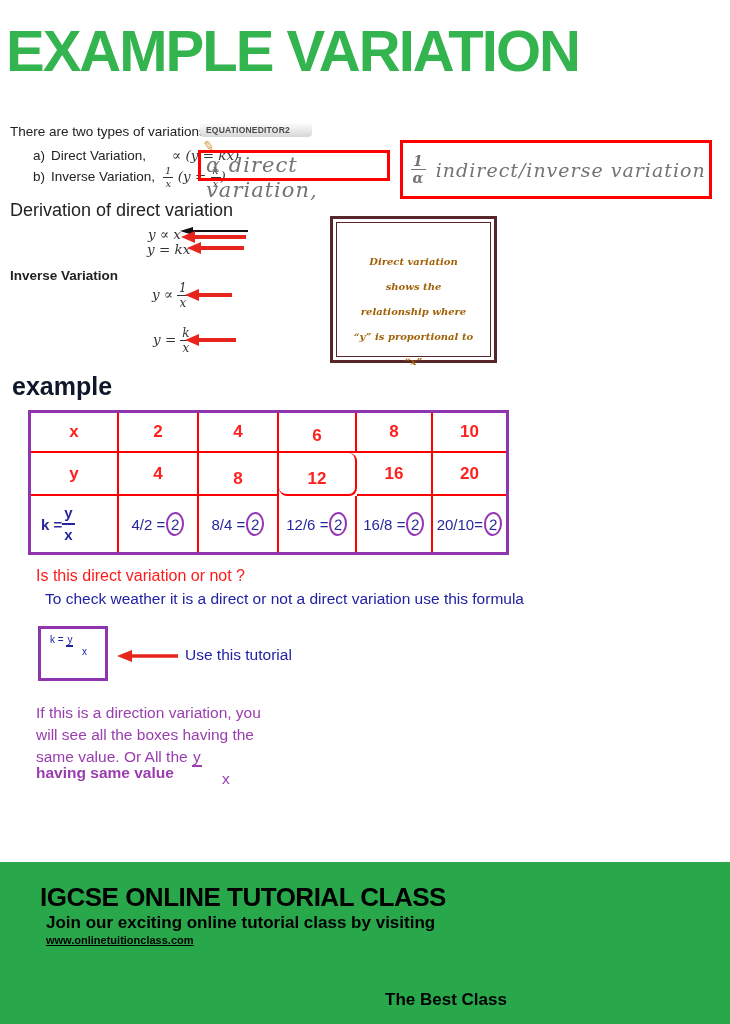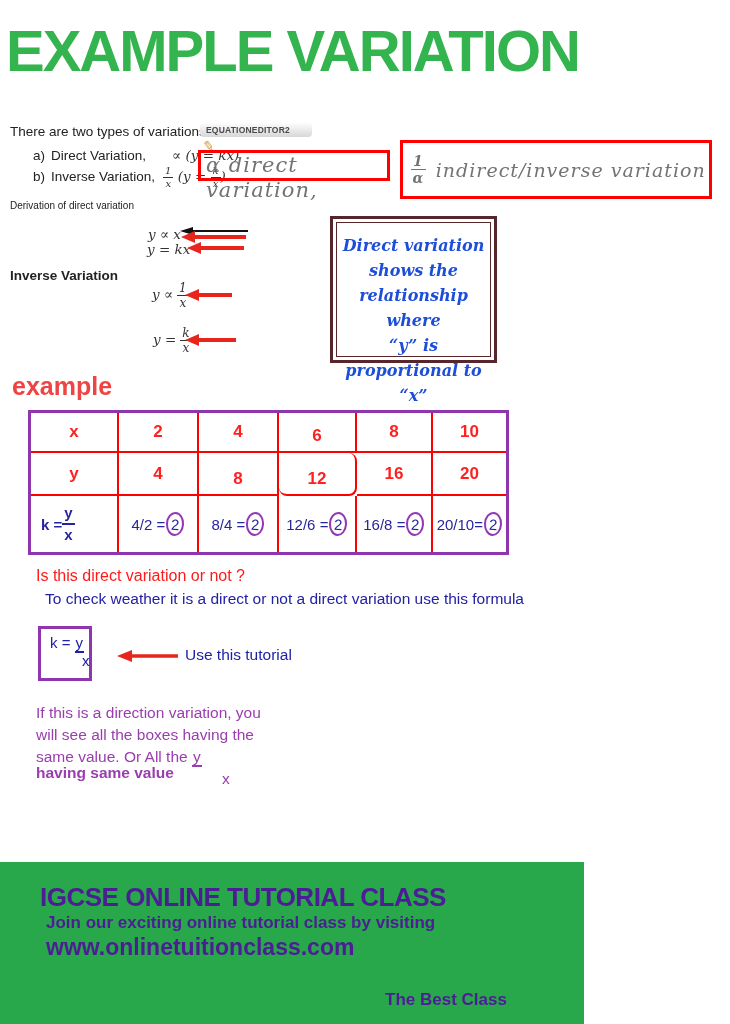--- a/index.html
+++ b/index.html
@@ -47,44 +47,44 @@
     left:198px; top:150px; width:192px; height:31px;
     font-size:21px; line-height:25px; padding-left:5px; letter-spacing:1px;
   }
   .redbox-right {
     left:400px; top:140px; width:312px; height:59px;
     font-size:19px; display:flex; align-items:center; letter-spacing:1px;
   }
   .redbox-right .frac { font-size:14px; margin:0 10px 0 8px; font-weight:bold; }
 
   
-  .deriv-heading { left:10px; top:200px; font-size:10px; color:#222; }
+  .deriv-heading { left:10px; top:200px; font-size:18px; color:#222; }
   .eq { font-family:"DejaVu Serif", serif; font-style:italic; font-size:13.5px; color:#333; }
   .eq1 { left:148px; top:226px; }
   .eq2 { left:147px; top:241px; }
   .inv-heading { left:10px; top:268px; font-size:13.5px; font-weight:bold; color:#222; }
   .eq3 { left:152px; top:282px; }
   .eq4 { left:153px; top:327px; }
   .eq .frac { font-size:12px; margin-left:4px; }
   svg.arr { position:absolute; overflow:visible; }
 
   
   .quote-outer {
     left:330px; top:216px; width:167px; height:147px;
     border:3px solid #56262a; padding:3px; background:#fff;
   }
   .quote-inner {
     width:100%; height:100%; border:1px solid #56262a;
     font-family:"DejaVu Serif", serif; font-style:italic; font-weight:600;
-    font-size:16px; color:#1d4ed8; text-align:center; padding-top:10px;
+    font-size:10px; color:#a16207; text-align:center; padding-top:26px;
   }
   .quote-inner div { line-height:25px; }
 
   
-  .example-heading { left:12px; top:372px; font-size:25px; font-weight:bold; color:#ef4444; }
+  .example-heading { left:12px; top:372px; font-size:25px; font-weight:bold; color:#0f172a; }
 
   
   .vtable {
     left:28px; top:410px; width:481px;
     border:3px solid #8f35ad;
     display:grid; grid-template-columns:88px 80px 80px 78px 76px 1fr;
     background:#fff;
   }
   .vtable > div {
     border-right:2px solid #ff0000; border-bottom:2px solid #ff0000;
@@ -103,44 +103,44 @@
   .circ {
     display:inline-block; min-width:11px; height:24px; line-height:22px;
     border:2px solid #9437b5; border-radius:50%; padding:0 3px; margin-left:1px;
     text-align:center; transform:rotate(3deg);
   }
 
   
   .question { left:36px; top:567px; font-size:16px; color:#ff1a1a; }
   .instruction { left:45px; top:590px; font-size:15.5px; color:#2121a6; }
   .formula-box {
-    left:38px; top:626px; width:54px; height:55px;
-    border:3px solid #8f35ad; color:#2121a6; font-size:15px;
+    left:38px; top:626px; width:70px; height:55px;
+    border:3px solid #8f35ad; color:#2121a6; font-size:10px;
     padding:5px 0 0 9px;
   }
   .formula-box .f2 { margin-left:32px; margin-top:1px; }
   .use-label { left:185px; top:646px; font-size:15.5px; color:#2121a6; }
 
   
   .purple { color:#9a3dae; font-size:15.5px;text-align:right; }
   .ex1 { left:36px; top:704px; }
   .ex2 { left:36px; top:726px; }
   .ex3 { left:36px; top:748px; }
   .exx { left:222px; top:770px; }
   .ex4 { left:36px; top:764px;font-weight:bold; }
   .answer { left:42px; top:820px; font-size:15.5px; color:#ff1a1a; }
 
   
   .footer {
-    left:0; top:862px; width:584px; height:162px;
-    background:#29a74b; color:#4c1d95;
+    left:0; top:862px; width:730px; height:162px;
+    background:#29a74b; color:#000000;
   }
   .footer-title { left:40px; top:20px; font-size:26px; font-weight:bold; letter-spacing:-0.5px; }
   .footer-line1 { left:46px; top:51px; font-size:17px; font-weight:bold; }
-  .footer-line2 { left:46px; top:72px; font-size:23px; font-weight:bold; }
+  .footer-line2 { left:46px; top:72px; font-size:11px; font-weight:bold;text-decoration:underline; }
   .footer-tag { left:385px; top:128px; font-size:17px; font-weight:bold; }
 </style>
 </head>
 <body>
 
 <div id="page">
 
   <div class="abs page-title">EXAMPLE VARIATION</div>
 
   <div class="abs lead">There are two types of variations</div>

